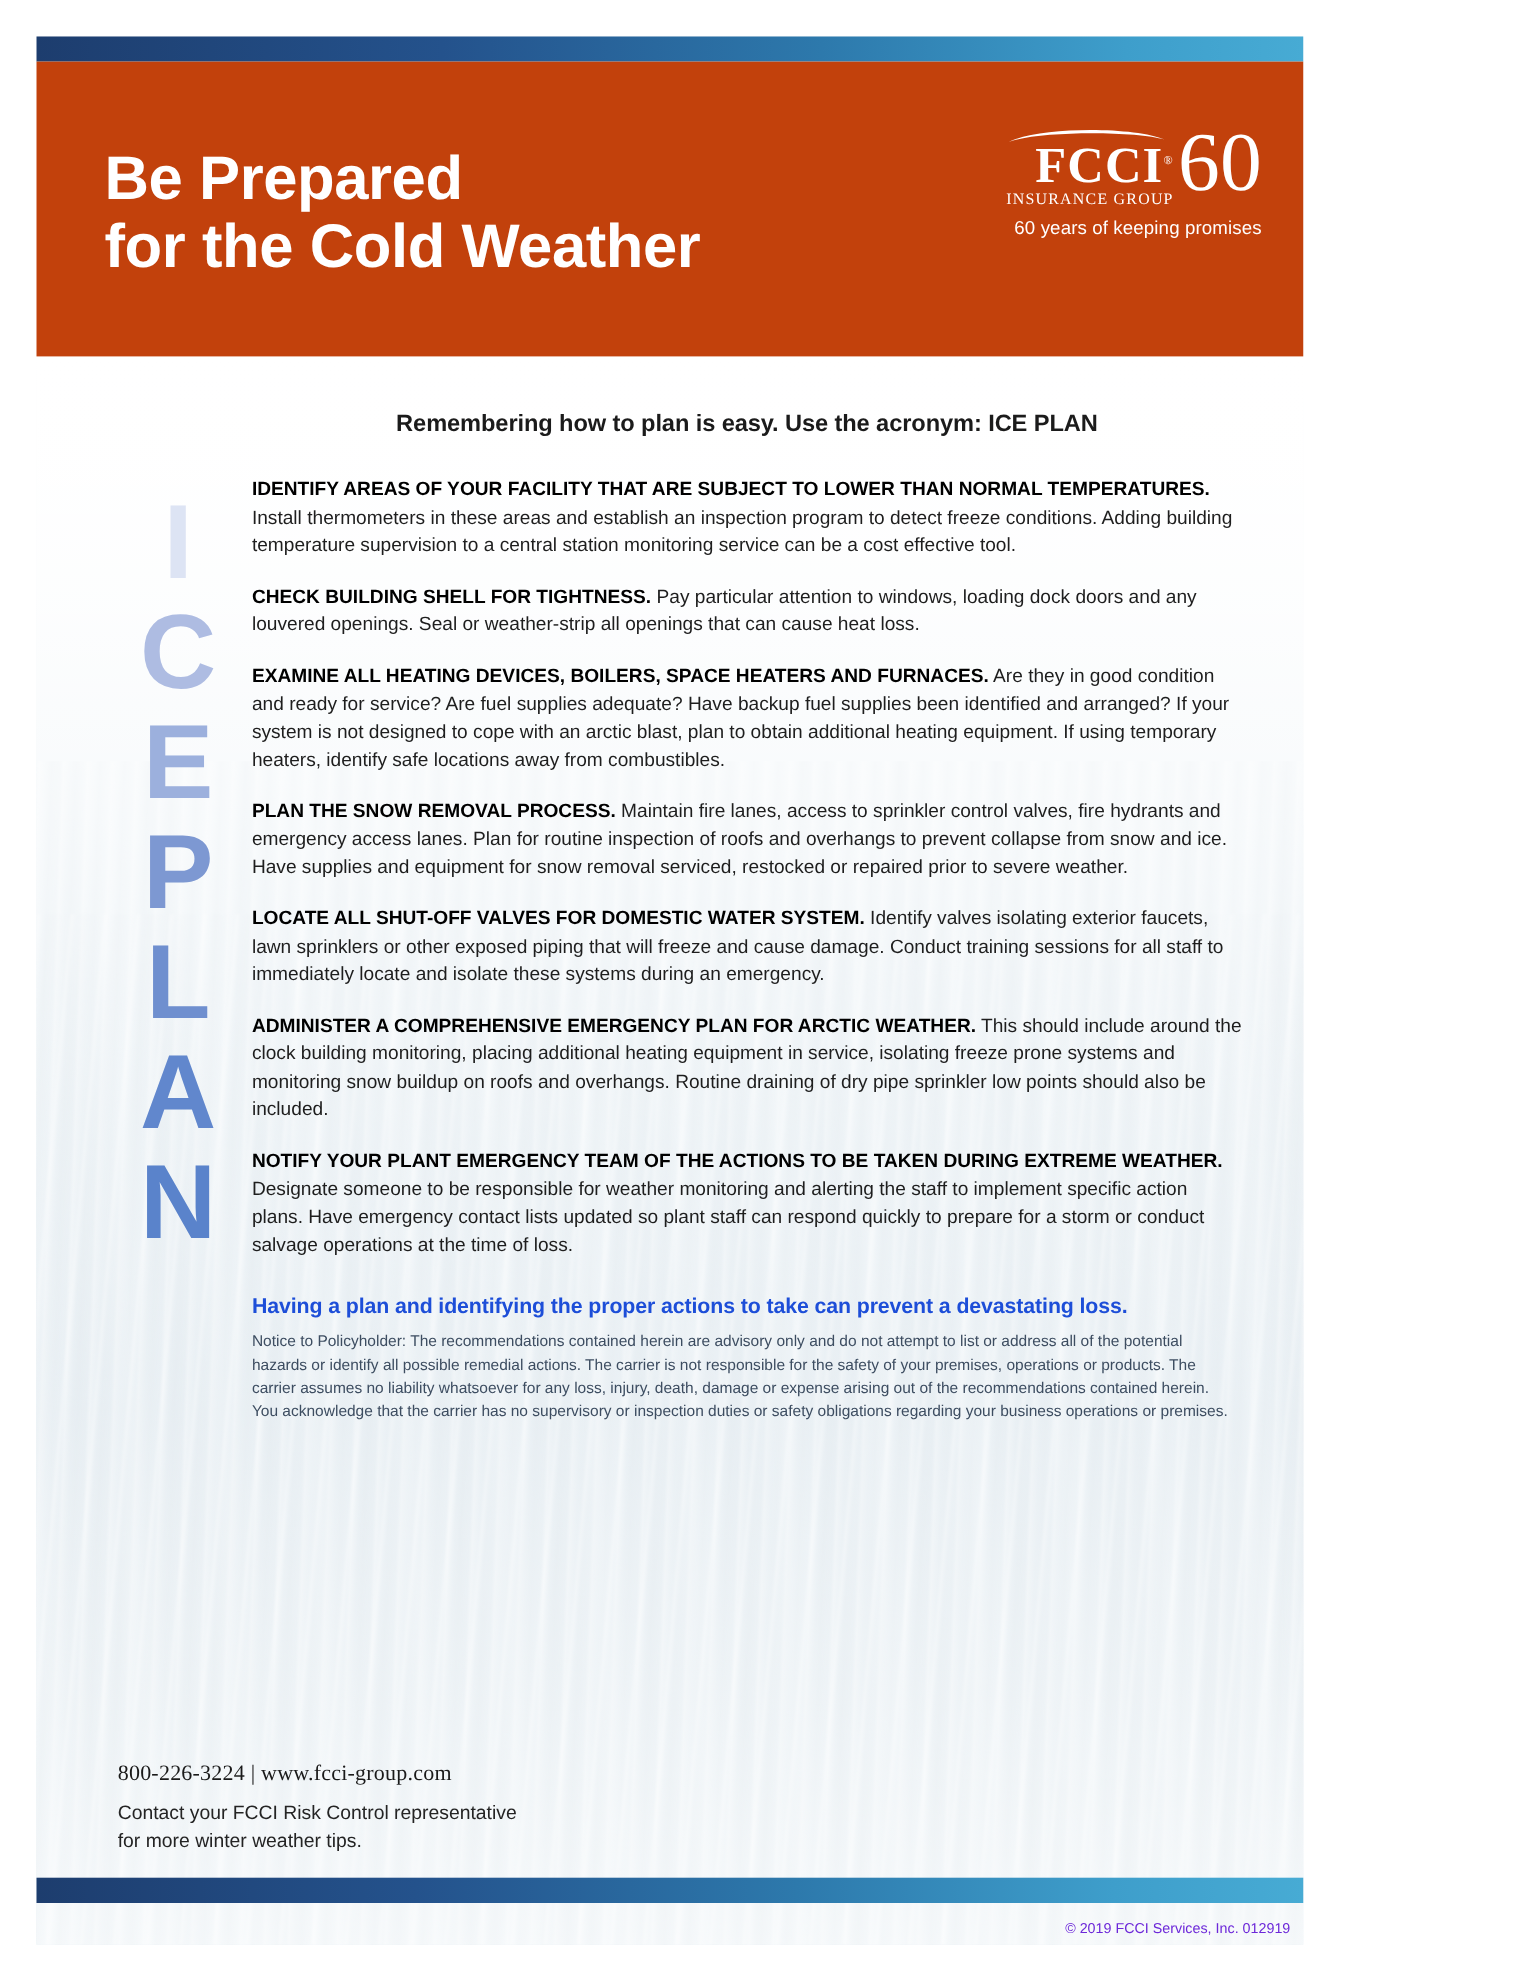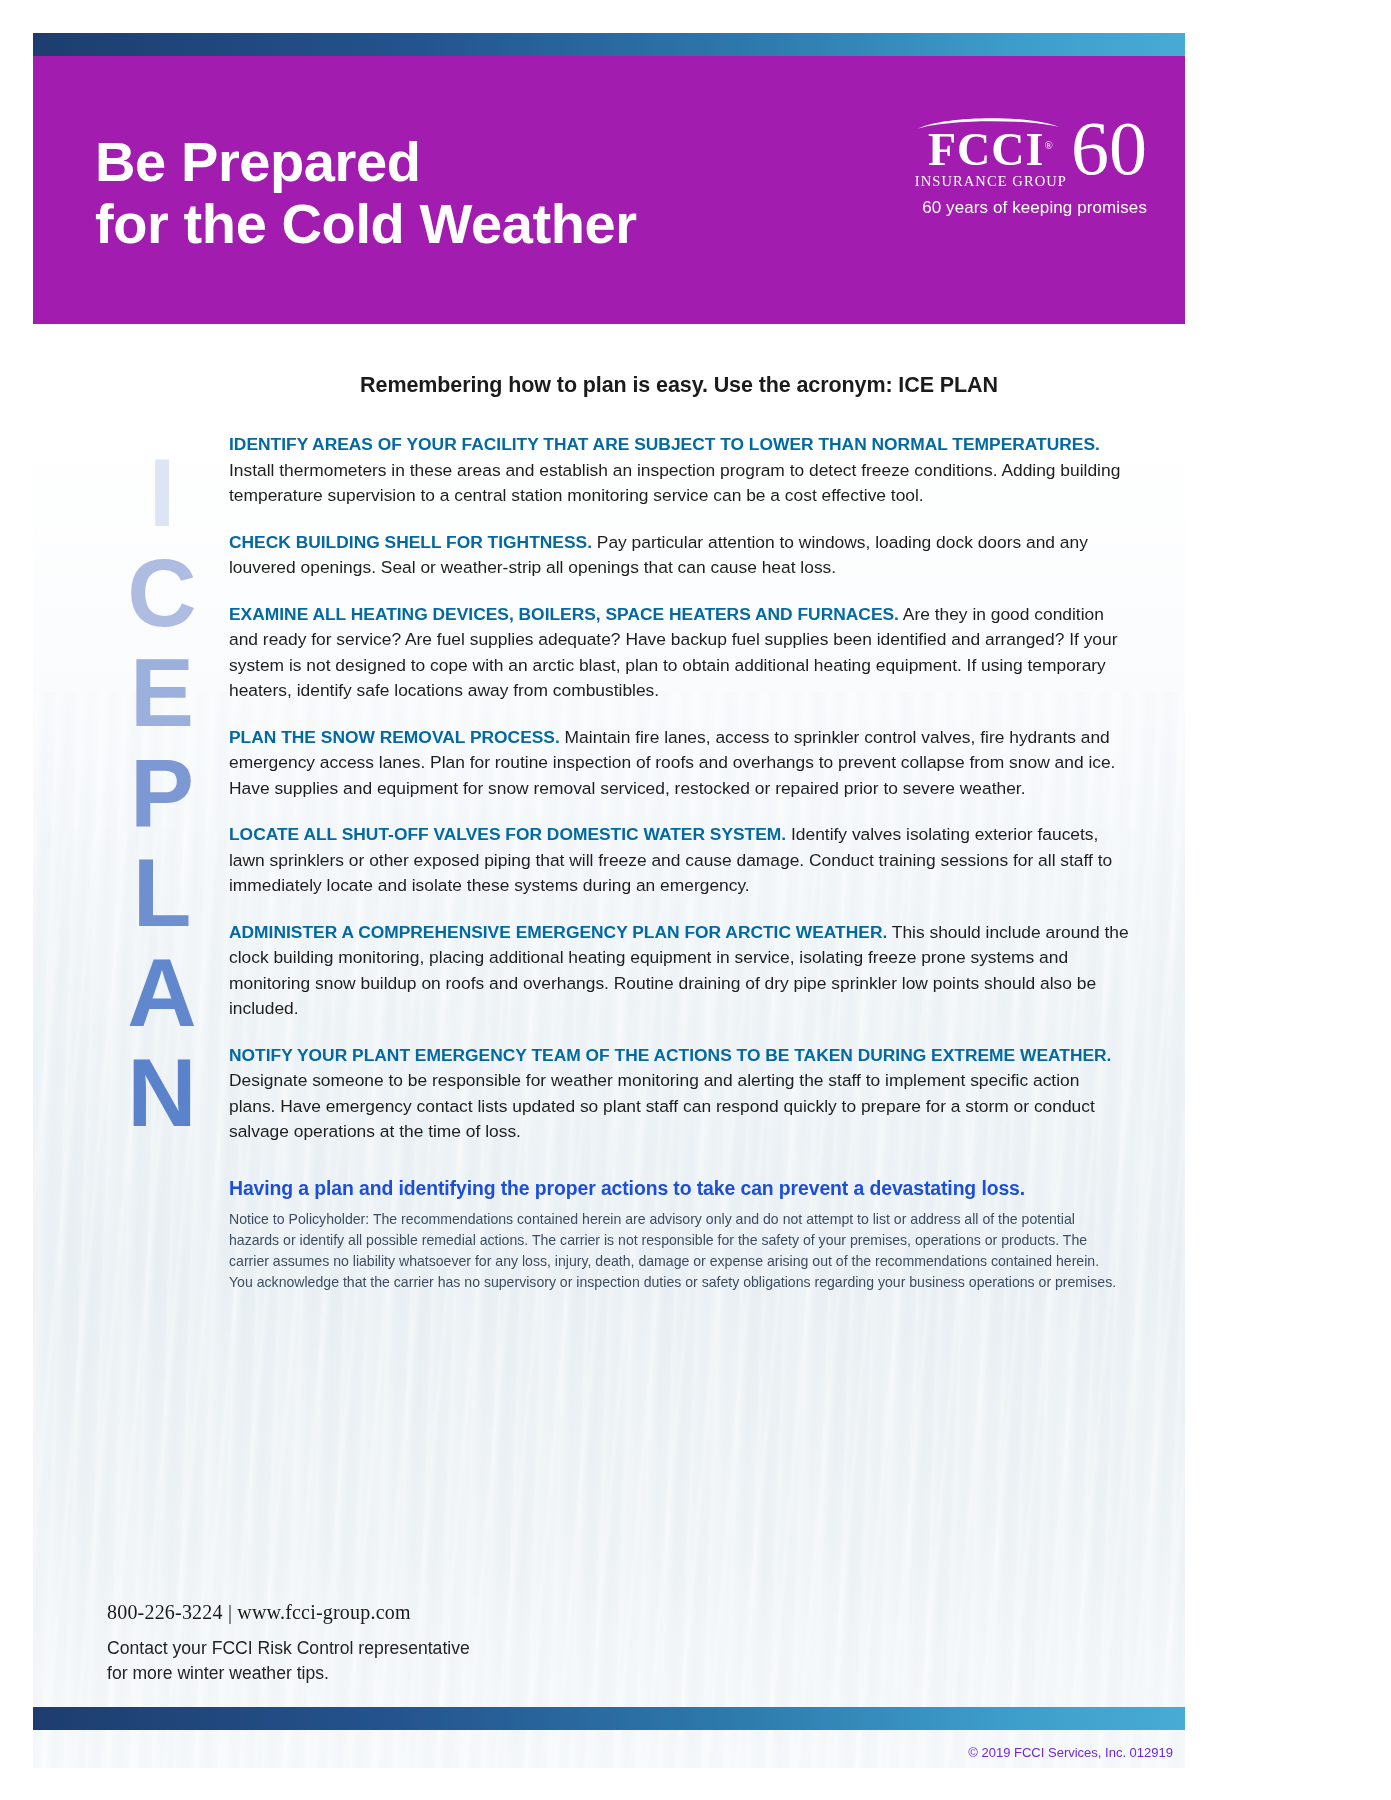--- a/index.html
+++ b/index.html
@@ -115,21 +115,21 @@
     background: linear-gradient(to right, #1d3d6e 0%, #24528c 32%, #2d79ac 62%, #3e9ecb 86%, #47abd4 100%);
   }
 
   
   .header {
     position: absolute;
     left: 0;
     top: 23px;
     width: 100%;
     height: 268px;
-    background: #a21caf;
+    background: #c2410c;
   }
   .header-title {
     position: absolute;
     left: 62px;
     top: 75px;
     color: #ffffff;
     font-size: 56px;
     line-height: 1.1;
     font-weight: 700;
     letter-spacing: -0.4px;
@@ -142,21 +142,21 @@
     top: 58px;
     width: 280px;
     text-align: right;
     color: #ffffff;
   }
   .logo-row {
     display: flex;
     align-items: flex-start;
     justify-content: flex-end;
   }
-  .logo-mark { position: relative; text-align: center; }
+  .logo-mark { position: relative; text-align: right; }
   .logo-swoosh {
     display: block;
     width: 146px;
     height: 16px;
     margin-bottom: -2px;
   }
   .logo-fcci {
     font-family: "Liberation Serif", serif;
     font-size: 46px;
     font-weight: 700;
@@ -233,21 +233,21 @@
   }
   .block {
     margin-bottom: 21px;
     font-size: 17.4px;
     line-height: 25.5px;
     color: #1e1e1e;
     text-align: left;
   }
   .block b {
     font-weight: 700;
-    color: #0369a1;
+    color: #000000;
     text-align: right;
   }
   .callout {
     margin-top: 32px;
     margin-bottom: 9px;
     font-size: 19.4px;
     font-weight: 700;
     color: #1d4ed8;
     letter-spacing: -0.1px;
   }

